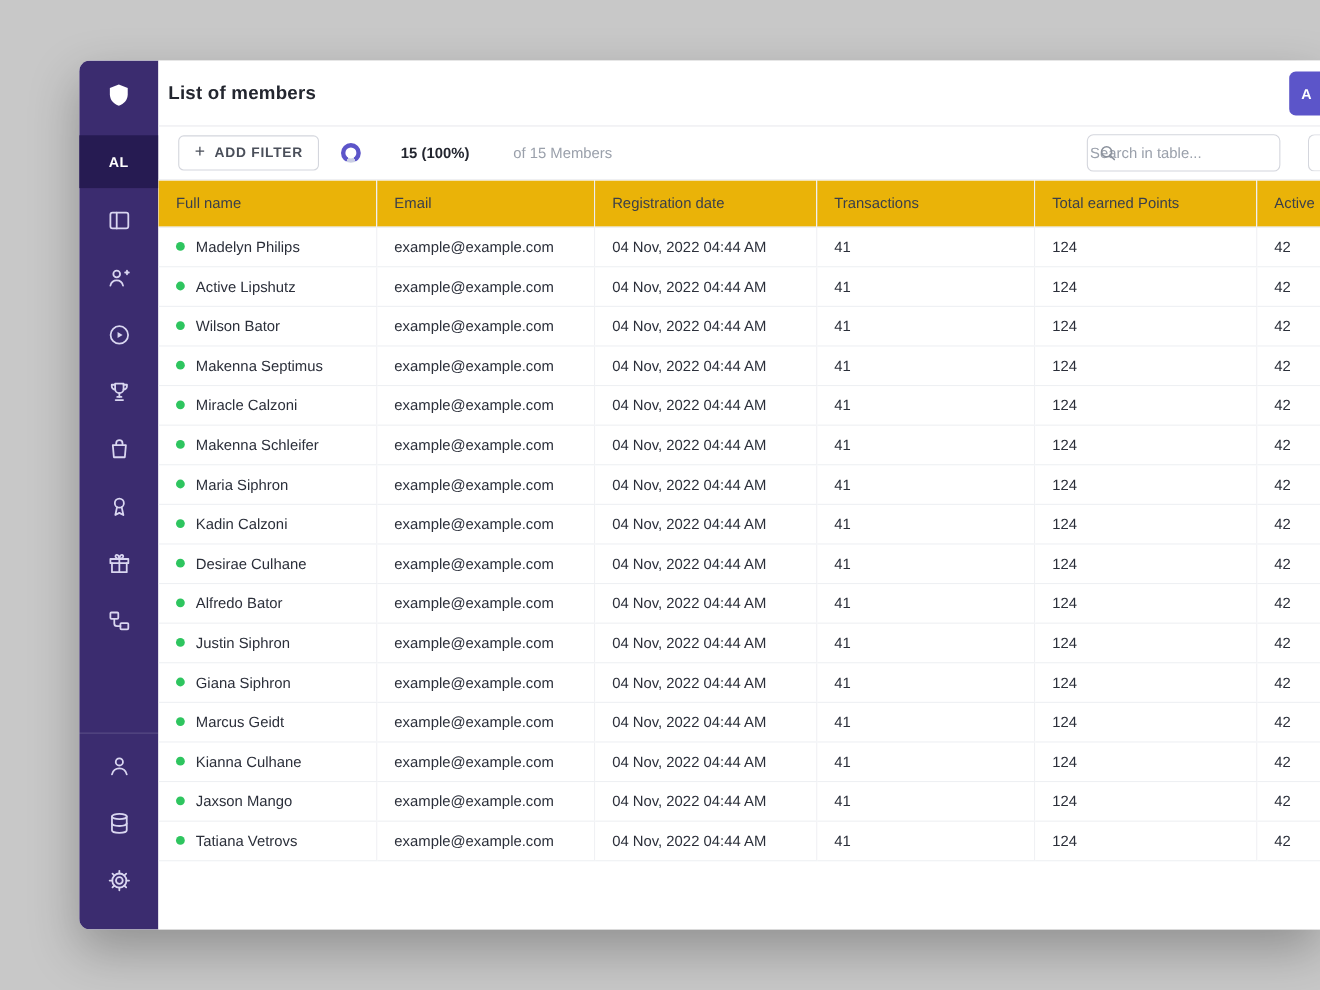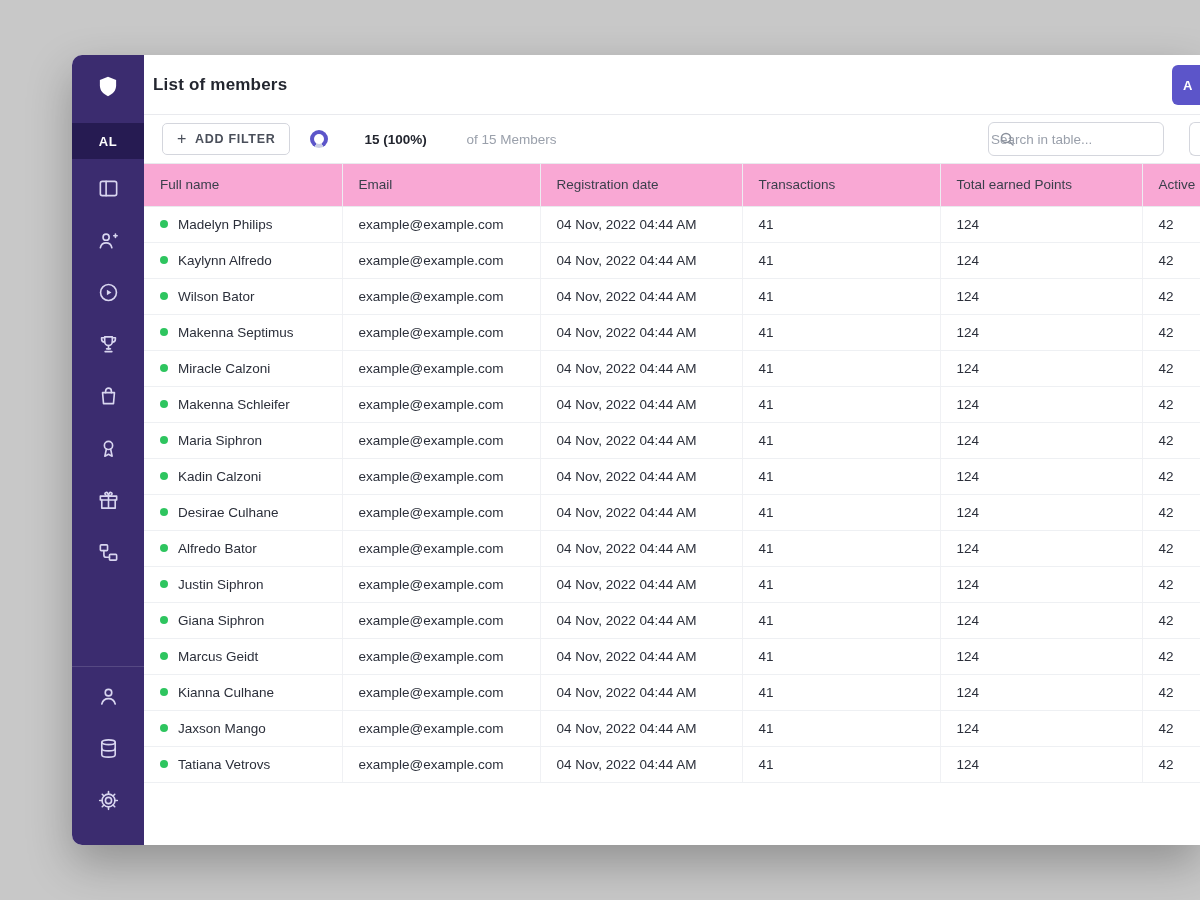--- a/index.html
+++ b/index.html
@@ -14,21 +14,21 @@
     display:flex; background:#fff; border-radius:10px 0 0 10px; overflow:hidden;
     box-shadow:0 18px 45px rgba(0,0,0,.28);
   }
   
   .sidebar {
     flex:0 0 72px; width:72px; background:#3b2c6f; color:#d9d6f0;
     display:flex; flex-direction:column;
   }
   .logo { height:68px; display:flex; align-items:center; justify-content:center; color:#fff; cursor:pointer; }
   .nav-active {
-    height:36px; background:#261b52; color:#fff; display:flex; align-items:center; justify-content:center;
+    height:48px; background:#261b52; color:#fff; display:flex; align-items:center; justify-content:center;
     font-size:13px; font-weight:700; letter-spacing:.5px; cursor:pointer;
   }
   .nav { display:flex; flex-direction:column; align-items:center; padding-top:18px; gap:29px; }
   .nav-bottom {
     margin-top:auto; display:flex; flex-direction:column; align-items:center;
     gap:29px; padding:18px 0 33px; border-top:1px solid rgba(255,255,255,.14);
   }
   .nav-item { width:23px; height:23px; cursor:pointer; color:#d9d6f0; display:flex; align-items:center; justify-content:center; }
   .nav-item svg { width:23px; height:23px; display:block; }
   
@@ -58,21 +58,21 @@
   .search input {
     border:none; outline:none; background:transparent; width:132px;
     font-family:Liberation Sans, sans-serif; font-size:13.5px; color:#3b82f6;
   }
   .search input::placeholder { color:#9aa0ab; }
   .edge-btn { width:11px; height:34px; border:1px solid #d4d6dd; border-right:none; border-radius:6px 0 0 6px; margin-left:13px; background:#fff; cursor:pointer; }
   
   .table-wrap { height:645px; overflow:hidden; border-top:1px solid #e9eaee; }
   table { width:100%; border-collapse:collapse; table-layout:fixed; }
   thead th {
-    background:#f9a8d4; height:42px; text-align:left; padding:0 8px 0 16px;
+    background:#eab308; height:42px; text-align:left; padding:0 8px 0 16px;
     font-size:13.5px; font-weight:400; color:#3a3f4b;
     border-bottom:1px solid #e9eaee; border-left:1px solid #ececf1; white-space:nowrap; overflow:hidden;
   }
   thead th:first-child { border-left:none; }
   tbody td {
     height:36px; padding:0 8px 0 16px; font-size:13.5px; color:#2b2f3a;
     border-bottom:1px solid #eef0f3; border-left:1px solid #f0f1f4; white-space:nowrap; overflow:hidden;
   }
   tbody td:first-child { border-left:none; }
   .dot { display:inline-block; width:8px; height:8px; border-radius:50%; background:#2ec55f; margin-right:10px; vertical-align:1px; }
@@ -233,21 +233,21 @@
   <tr>
     <td><span class="dot"></span><span>Madelyn Philips</span></td>
     <td>example@example.com</td>
     <td>04 Nov, 2022 04:44 AM</td>
     <td>41</td>
     <td>124</td>
     <td>42</td>
   </tr>
 
   <tr>
-    <td><span class="dot"></span><span>Kaylynn Alfredo</span></td>
+    <td><span class="dot"></span><span>Active Lipshutz</span></td>
     <td>example@example.com</td>
     <td>04 Nov, 2022 04:44 AM</td>
     <td>41</td>
     <td>124</td>
     <td>42</td>
   </tr>
 
   <tr>
     <td><span class="dot"></span><span>Wilson Bator</span></td>
     <td>example@example.com</td>

